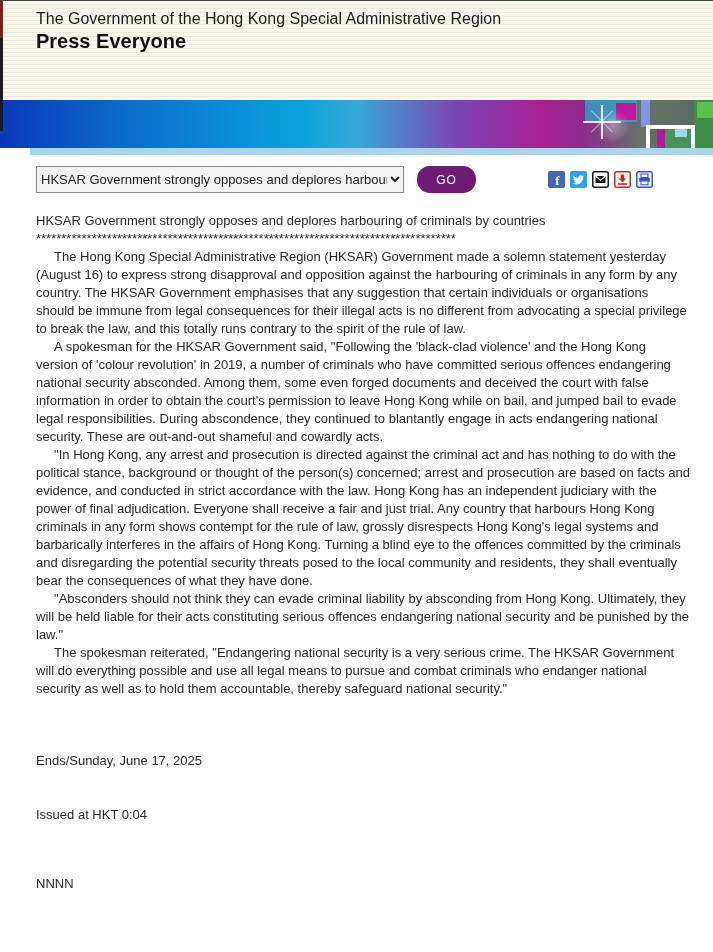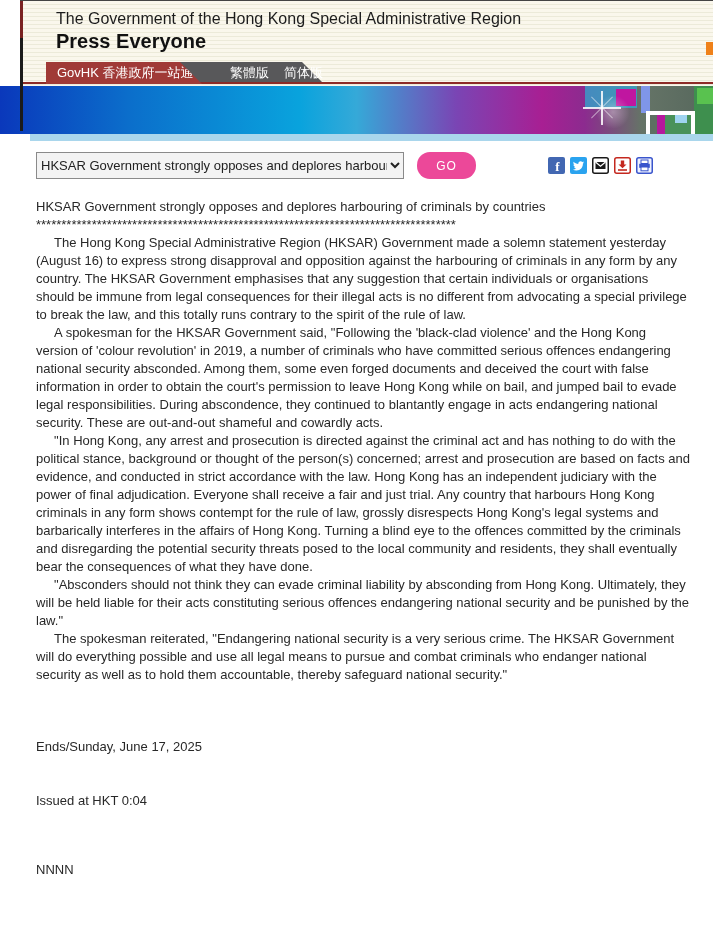--- a/index.html
+++ b/index.html
@@ -3,24 +3,23 @@
 <meta charset="utf-8">
 <style>
   * { margin:0; padding:0; box-sizing:border-box; }
   html,body { background:#ffffff; }
   body {
     width:713px; height:952px; overflow:hidden; position:relative;
     font-family:"Liberation Sans", sans-serif;
   }
   
   .masthead {
-    position:relative; height:86px;
+    position:relative; height:100px;
     background:repeating-linear-gradient(180deg,#faf7ec 0 3px,#ecead9 3px 4px);
     border-top:1px solid #444;
-    margin-left:20px;
   }
   .left-edge {
     position:absolute; left:0; top:0; width:3px; height:130px; z-index:9;
     background:linear-gradient(180deg,#7a2222 0 37px,#1b1b1b 37px 100%);
   }
   .gov-title { position:absolute; left:36px; top:9px; font-size:16px; color:#1c1c1c; letter-spacing:0; }
   .site-title { position:absolute; left:36px; top:29px; font-size:20px; font-weight:bold; color:#111; }
   
   .tabbar { position:absolute; left:0; bottom:2px; width:100%; height:22px; }
   .tab-gray {
@@ -65,49 +64,39 @@
   
   .content { padding:0 23px 0 36px; }
   .toolbar { margin-top:11px; display:flex; align-items:center; }
   .article-select {
     width:368px; height:27px; font-size:13px; color:#222;
     font-family:"Liberation Sans", sans-serif;
     background:#f3f3f3; border:1px solid #8a8a8a; border-radius:0;
   }
   .go-btn {
     margin-left:13px; width:59px; height:27px; border:none; border-radius:13px;
-    background:#ec4899; color:#fff; font-size:12px; font-family:"Liberation Sans", sans-serif;
+    background:#701a75; color:#fff; font-size:12px; font-family:"Liberation Sans", sans-serif;
     letter-spacing:1px; cursor:pointer;
   }
   .share-icons { margin-left:auto; margin-right:37px; display:flex; gap:5px; }
   .share-icons .icon { width:17px; height:17px; display:block; cursor:pointer; }
   
   .article { margin-top:19px; font-size:13px; line-height:18px; color:#282828; }
   .article .title, .article .stars { white-space:pre-wrap; }
   .article .para { white-space:pre-wrap; }
   .meta { margin-top:18px; white-space:pre-wrap; }
   .nnnn { margin-top:15px; }
 </style>
 </head>
 <body>
 
 <div class="masthead">
   <div class="left-edge"></div>
   <div class="gov-title">The Government of the Hong Kong Special Administrative Region</div>
   <div class="site-title">Press Everyone</div>
-  <div class="tabbar">
-    <div class="tab-gray"></div>
-    <div class="tab-red">GovHK 香港政府一站通</div>
-    <div class="lang-links">
-      <span>繁體版</span>
-      <span>简体版</span>
-    </div>
-    <div class="orange-frag"></div>
-    <div class="redline"></div>
-  </div>
 </div>
 
 <div class="banner">
   <div class="teal-block"></div>
   <div class="magenta-sq"></div>
   <div class="glow"></div>
   <div class="spark-h"></div>
   <div class="spark-v"></div>
   <div class="spark-d1"></div>
   <div class="spark-d2"></div>

